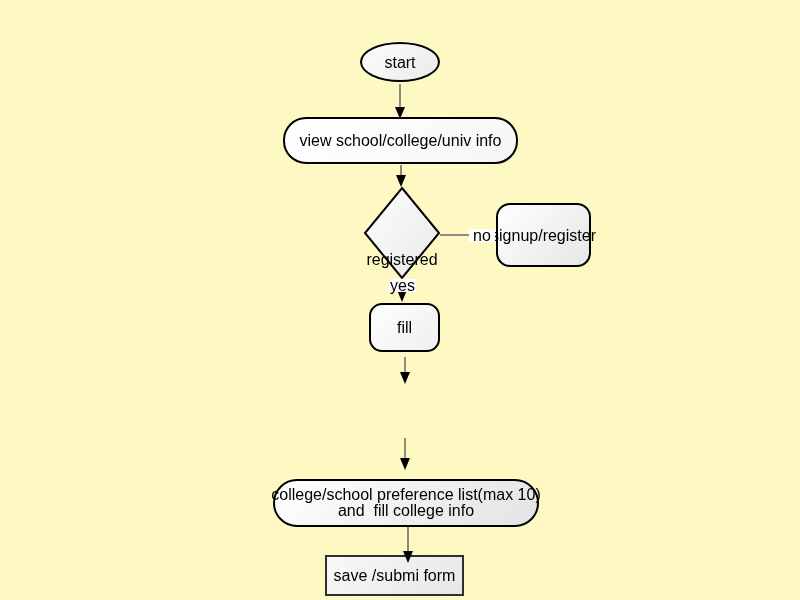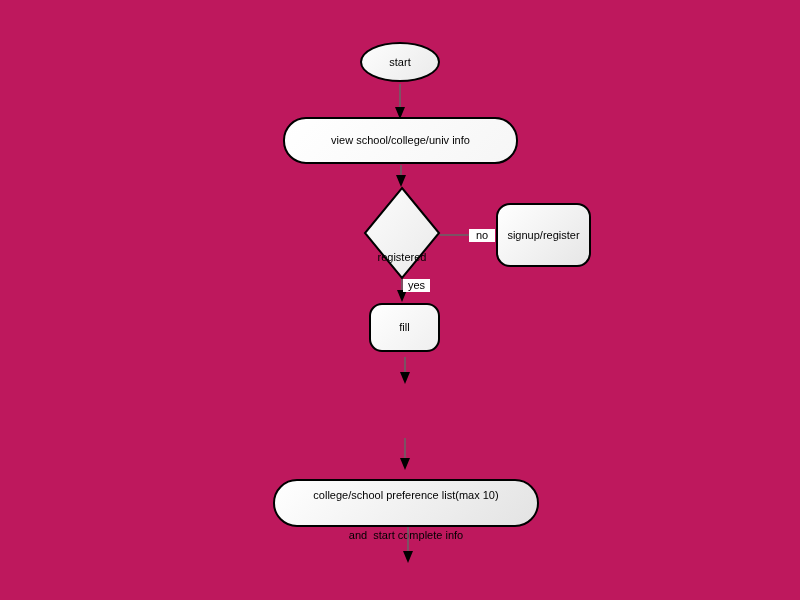--- a/index.html
+++ b/index.html
@@ -1,23 +1,23 @@
 <!DOCTYPE html>
 <html><head>
 <meta charset="utf-8">
 <style>
   html, body { margin: 0; padding: 0; background: #ffffff; }
   .canvas {
     position: relative;
     width: 800px;
     height: 600px;
-    background: #be185d;
+    background: #fef9c3;
     overflow: hidden;
     font-family: "Liberation Sans", sans-serif;
-    font-size: 11px;
+    font-size: 16px;
     color: #000000;
   }
   .node {
     position: absolute;
     box-sizing: border-box;
     border: 2px solid #000000;
     display: flex;
     align-items: center;
     justify-content: center;
     text-align: center;
@@ -49,21 +49,21 @@
     border-radius: 24px;
     background: linear-gradient(135deg, #ffffff 0%, #e3e3e3 100%);
     flex-direction: column;
     line-height: 16px;
   }
   .node-save {
     left: 325px; top: 555px; width: 139px; height: 41px;
     border: 2px solid #2f2f2f;
     background: linear-gradient(135deg, #f8f8f8 0%, #e7e7e7 100%);
   }
-  .pref-line { white-space: pre; margin-top: 24px; }
+  .pref-line { white-space: pre; }
   .diamond-label {
     position: absolute;
     left: 366px; top: 227px; width: 72px;
     text-align: center;
     z-index: 3;
     margin-top: 24px;
   }
   .connector-layer {
     position: absolute;
     left: 0; top: 0; width: 800px; height: 600px;
@@ -72,21 +72,21 @@
   }
   .edge-label {
     position: absolute;
     z-index: 3;
     background: #ffffff;
     text-align: center;
     line-height: 13px;
     height: 13px;
   }
   .edge-label-no  { left: 453px; top: 229px; width: 26px; margin-left: 16px; }
-  .edge-label-yes { left: 403px; top: 279px; width: 27px; }
+  .edge-label-yes { left: 389px; top: 279px; width: 27px; }
 </style>
 </head>
 <body>
 
 <div class="canvas">
 
   <div class="node node-ellipse">
     <span>start</span>
   </div>
 
@@ -97,23 +97,26 @@
   <div class="node node-signup">
     <span>signup/register</span>
   </div>
 
   <div class="node node-login">
     <span>fill</span>
   </div>
 
   <div class="node node-pref">
     <span class="pref-line">college/school preference list(max 10)</span>
-    <span class="pref-line">and  start complete info</span>
+    <span class="pref-line">and  fill college info</span>
   </div>
 
+  <div class="node node-save">
+    <span>save /submi form</span>
+  </div>
 
   <svg class="connector-layer" viewBox="0 0 800 600" width="800" height="600" xmlns="http://www.w3.org/2000/svg">
     <defs>
       <linearGradient id="gradDiamond" x1="0" y1="0" x2="1" y2="1">
         <stop offset="0" stop-color="#fdfdfd"></stop>
         <stop offset="1" stop-color="#e9e9e9"></stop>
       </linearGradient>
     </defs>
 
     <polygon points="402,188 439,233 402,278 365,233" fill="url(#gradDiamond)" stroke="#000000" stroke-width="2"></polygon>

